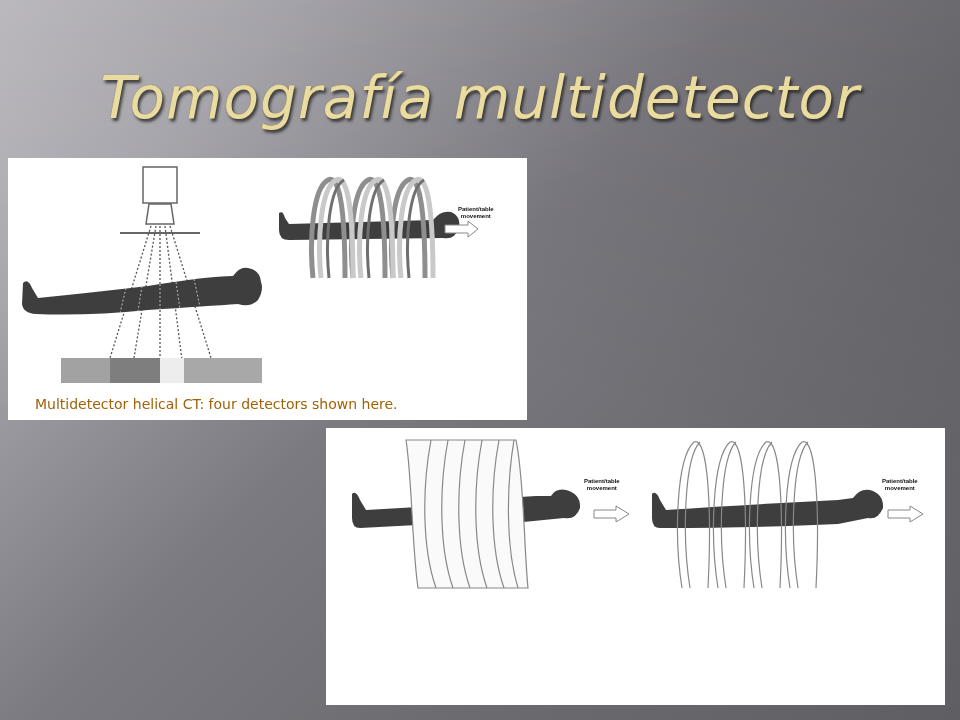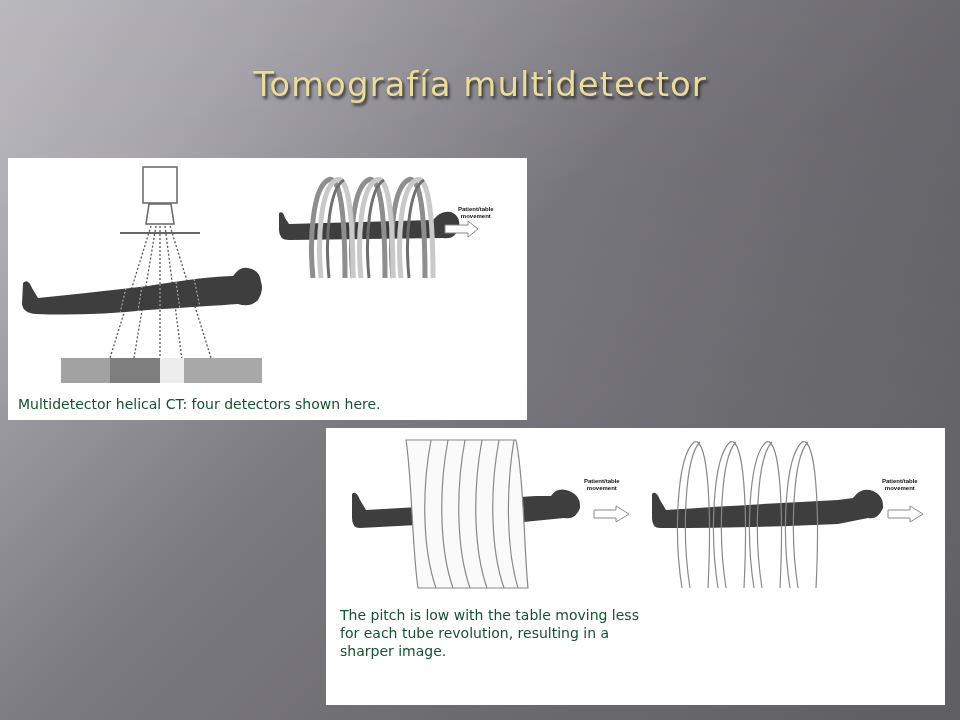--- a/index.html
+++ b/index.html
@@ -9,31 +9,32 @@
     font-family: "Liberation Sans", sans-serif;
   }
   .sheen {
     position:absolute; left:0; top:0; width:960px; height:720px;
     background: linear-gradient(160deg, rgba(255,255,255,0.10) 0%, rgba(255,255,255,0) 40%),
                 linear-gradient(20deg, rgba(0,0,0,0) 50%, rgba(0,0,0,0.10) 100%);
     pointer-events:none;
   }
   .title {
     position:absolute; left:0; width:960px; top:64px; text-align:center;
-    font-family: "DejaVu Sans", sans-serif; font-size:34px; letter-spacing:1px;
+    font-family: "DejaVu Sans", sans-serif; font-size:58px; letter-spacing:1px;
     color:#eadba0;
     text-shadow: 2px 3px 3px rgba(30,30,30,0.75), 0 0 1px #7a6a30;
+    font-style: italic;
   }
   .panel {
     position:absolute; background:#fff;
   }
   #panel1 { left:8px; top:158px; width:519px; height:262px; }
   #panel2 { left:326px; top:428px; width:619px; height:277px; }
   .caption {
-    position:absolute; font-family:"DejaVu Sans", sans-serif; color:#14532d;
+    position:absolute; font-family:"DejaVu Sans", sans-serif; color:#a16207;margin-left:17px;
   }
   #cap1 { left:10px; top:238px; font-size:14px; }
   .cap2 { font-size:14px; line-height:18px; }
   #cap2a { left:14px; top:178px; width:300px; }
   #cap2b { left:312px; top:178px; width:300px; }
   .label-small {
     position:absolute; font-size:6px; font-weight:bold; line-height:7px; color:#111; text-align:center;
   }
   svg { position:absolute; }
 </style>
@@ -137,14 +138,13 @@
       <path d="M152,160 C144,110 146,30 164,14 C178,8 182,80 178,160"></path>
       <path d="M160,160 C152,110 154,30 170,14"></path>
     </g>
     <path d="M250,82 L272,82 L272,78 L285,86 L272,94 L272,90 L250,90 Z" fill="#fff" stroke="#888" stroke-width="1"></path>
   </svg>
   <div class="label-small" style="left:556px;top:50px;">
     <div>Patient/table</div>
     <div>movement</div>
   </div>
 
-  <div class="caption cap2" id="cap2a">The pitch is low with the table moving less for each tube revolution, resulting in a sharper image.</div>
 </div>
 
 </body></html>

